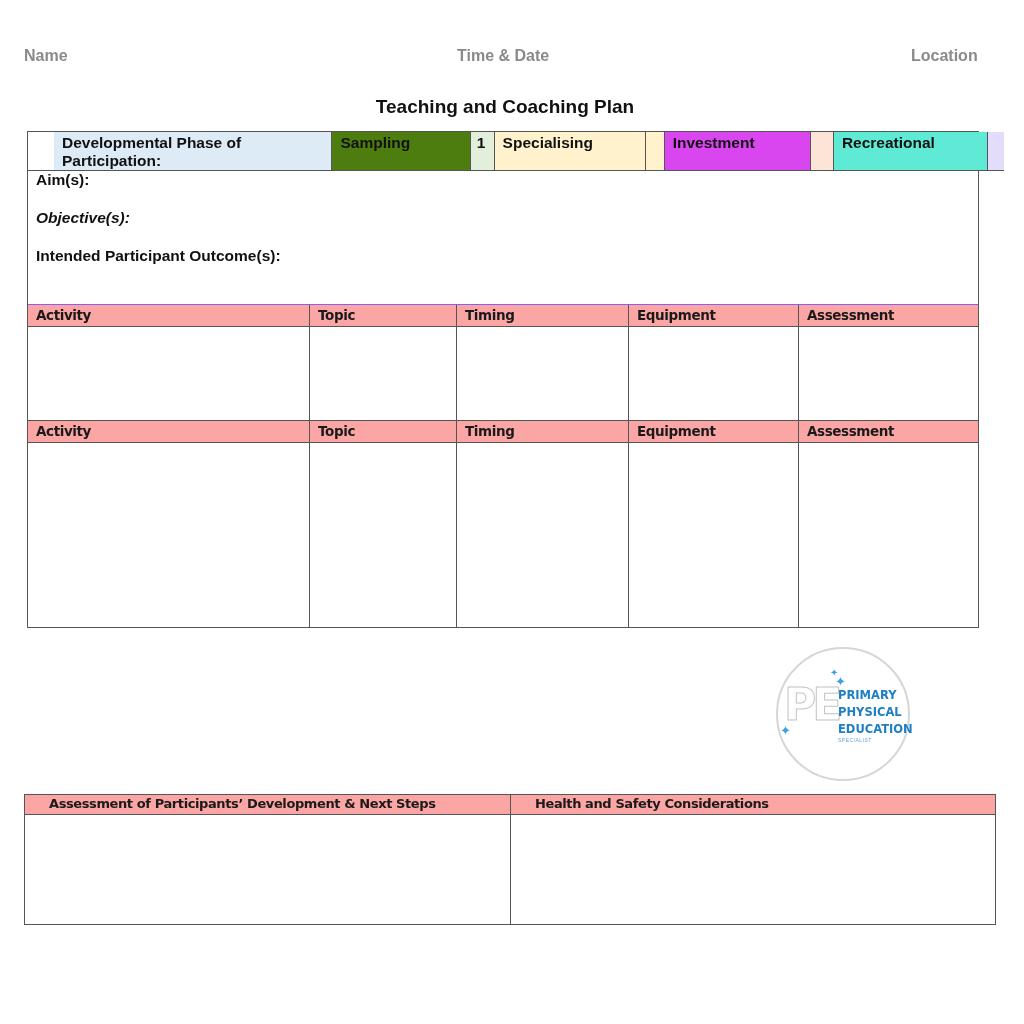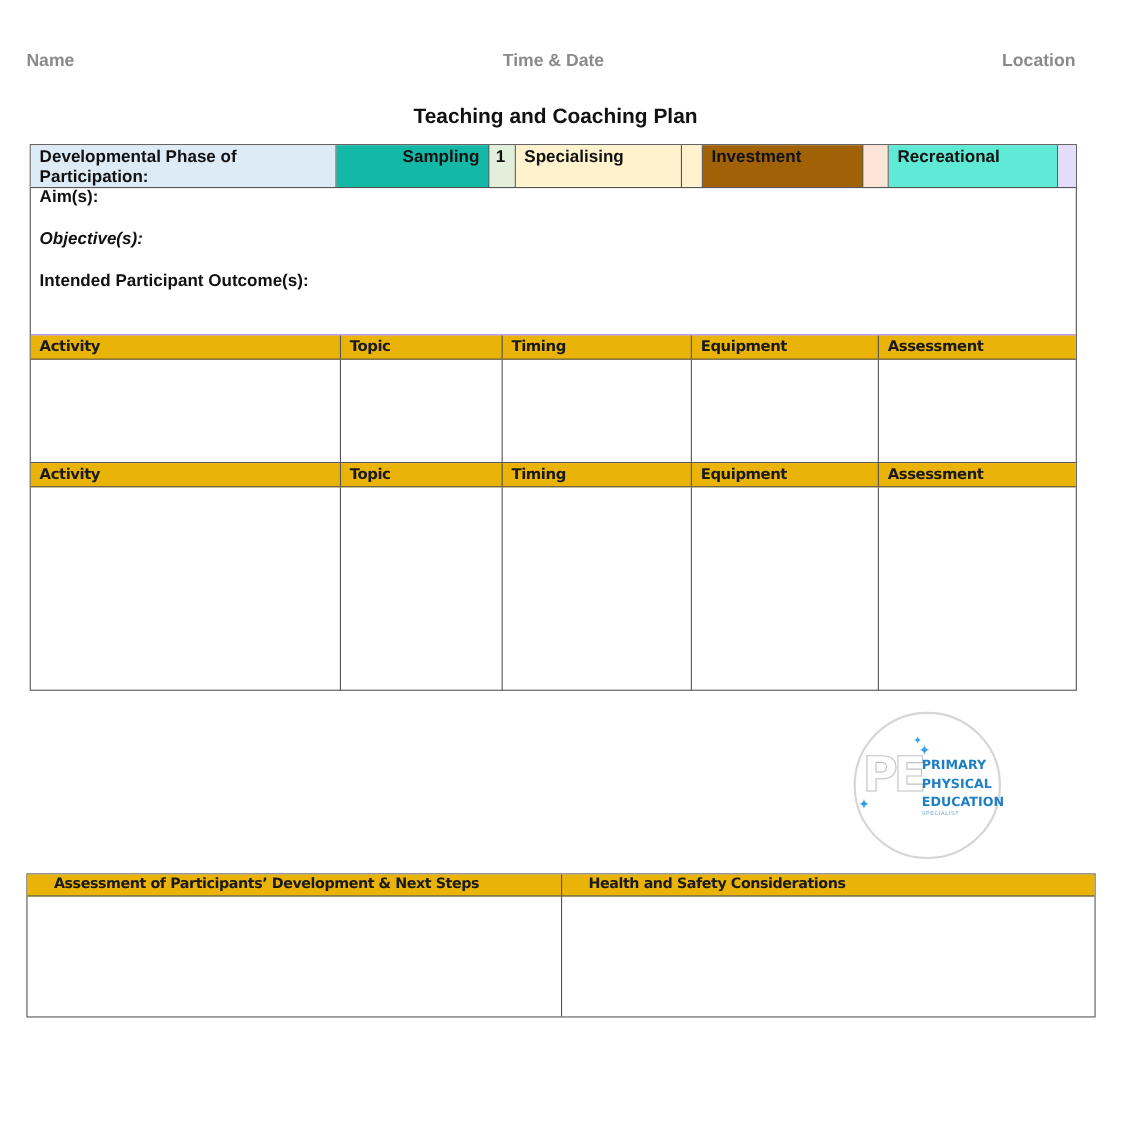--- a/index.html
+++ b/index.html
@@ -4,28 +4,28 @@
 <style>
   html, body { margin:0; padding:0; background:#ffffff; }
   body { width:1024px; height:1024px; position:relative; overflow:hidden;
          font-family:"Liberation Sans", sans-serif; color:#111; }
   .abs { position:absolute; }
   .meta { font-size:16px; font-weight:bold; color:#8a8a8a; top:47px; }
   .title { top:96px; left:0; width:1010px; text-align:center; font-size:19px; font-weight:bold; color:#111; }
 
   
   .main { left:27px; top:131px; width:952px; height:497px; border:1px solid #555; box-sizing:border-box; }
-  .phase-row { position:absolute; left:0; top:0; width:100%; height:38px; border-bottom:1px solid #555; display:flex; }
+  .phase-row { position:absolute; left:0; top:0; width:100%; height:38px; border-bottom:1px solid #555; display:flex;padding-left:26px; }
   .phase-row > div { box-sizing:border-box; border-right:1px solid #555; height:100%; padding:2px 8px; font-size:15.5px; font-weight:bold; line-height:18px; }
   .phase-row > div:last-child { border-right:none; }
 
   .aims { position:absolute; left:0; top:38px; width:100%; height:134px; border-bottom:1px solid #8b5cf6; }
   .aims div { position:absolute; left:8px; font-size:15.5px; font-weight:bold; }
 
-  .hdr { position:absolute; left:0; width:100%; height:21px; background:#eab308; border-bottom:1px solid #555; display:flex; }
+  .hdr { position:absolute; left:0; width:100%; height:21px; background:#fca5a5; border-bottom:1px solid #555; display:flex; }
   .hdr > div, .cells > div { box-sizing:border-box; border-right:1px solid #555; height:100%; }
   .hdr > div { padding:2px 8px; font-size:13.5px; font-weight:bold; font-family:"DejaVu Sans", sans-serif; letter-spacing:-0.4px; color:#1a1a1a; }
   .hdr > div:last-child, .cells > div:last-child { border-right:none; }
   .cells { position:absolute; left:0; width:100%; display:flex; border-bottom:1px solid #555; }
   .cells.last { border-bottom:none; }
 
   
   .bottom { left:24px; top:794px; width:972px; height:131px; border:1px solid #555; box-sizing:border-box; }
   .bottom .hdr { top:0; height:19px; }
   .bottom .hdr > div { font-size:13px; padding:1px 24px; }
@@ -43,25 +43,25 @@
 <body>
 
 <div class="abs meta" style="left:24px;">Name</div>
 <div class="abs meta" style="left:457px;">Time &amp; Date</div>
 <div class="abs meta" style="left:911px;">Location</div>
 <div class="abs title">Teaching and Coaching Plan</div>
 
 <div class="abs main">
   <div class="phase-row">
     <div style="width:282px;background:#ddebf7;">Developmental Phase of Participation:</div>
-    <div style="width:140px;background:#14b8a6;text-align:right;">Sampling</div>
+    <div style="width:140px;background:#4d7c0f;">Sampling</div>
     <div style="width:24px;background:#e2efda;padding:2px 6px;">1</div>
     <div style="width:153px;background:#fff2cc;">Specialising</div>
     <div style="width:19px;background:#fff2cc;"></div>
-    <div style="width:148px;background:#a16207;">Investment</div>
+    <div style="width:148px;background:#d946ef;">Investment</div>
     <div style="width:23px;background:#fce4d6;"></div>
     <div style="width:156px;background:#5eead4;">Recreational</div>
     <div style="flex:1;background:#e4dcfb;"></div>
   </div>
 
   <div class="aims">
     <div style="top:1px;">Aim(s):</div>
     <div style="top:39px;font-style:italic;">Objective(s):</div>
     <div style="top:77px;">Intended Participant Outcome(s):</div>
   </div>

